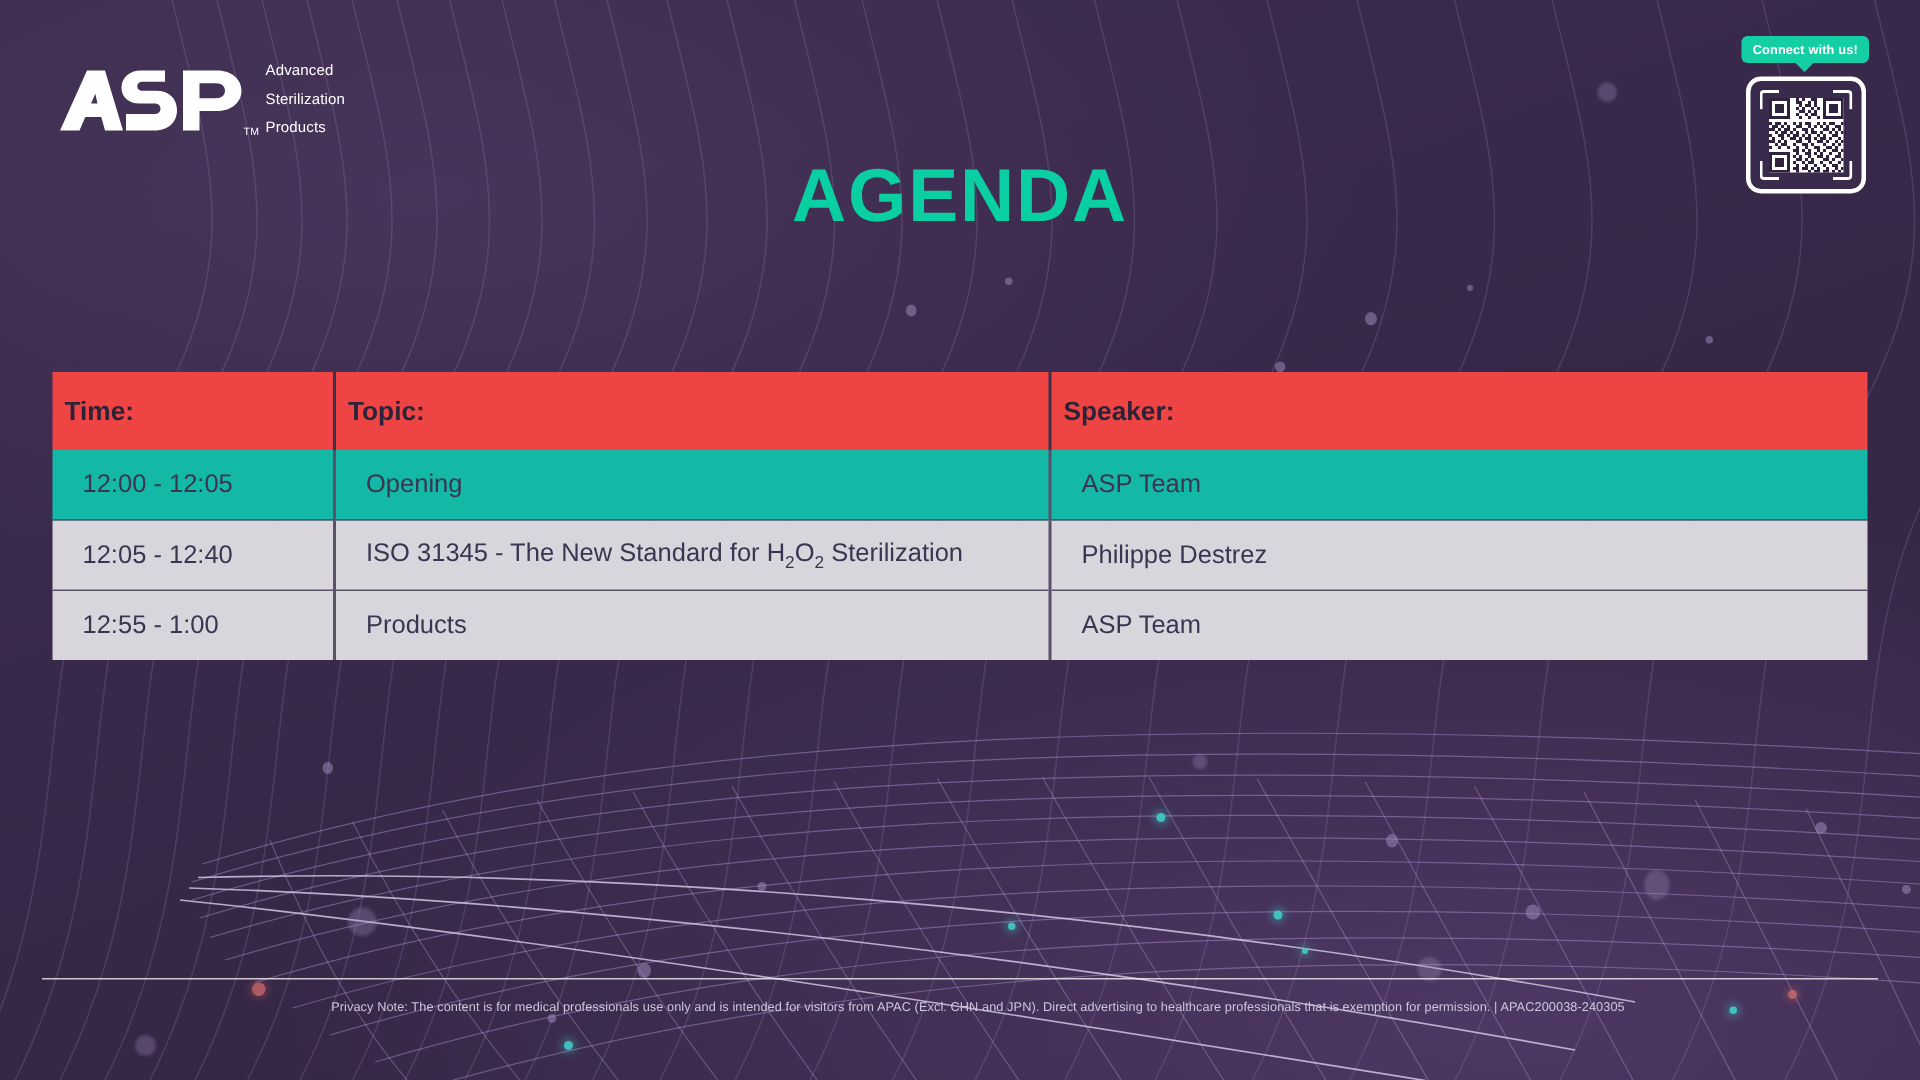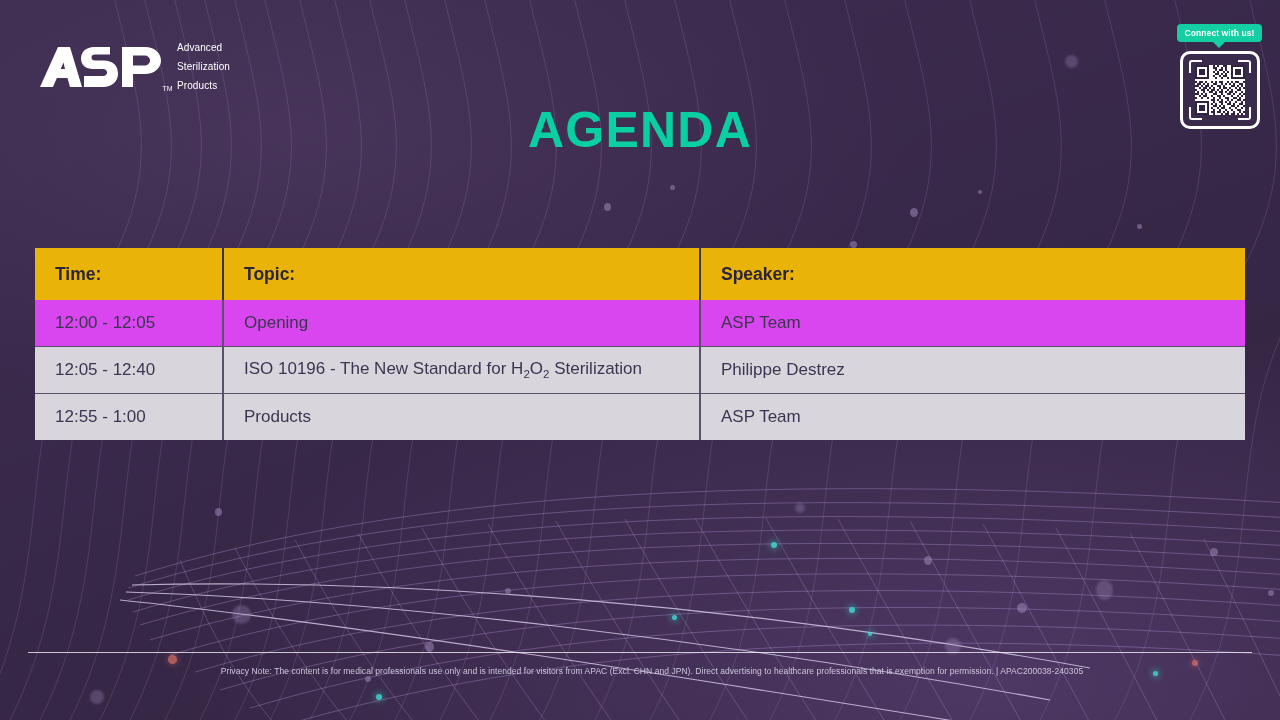--- a/index.html
+++ b/index.html
@@ -95,21 +95,21 @@
     text-align: center;
     color: #09cfa2;
     font-size: 50px;
     font-weight: bold;
     letter-spacing: 1.2px;
   }
 
   
   .qr-block {
     position: absolute;
-    right: 16px;
+    right: 32px;
     top: 24px;
     width: 89px;
     display: flex;
     flex-direction: column;
     align-items: center;
   }
   .qr-tip {
     position: relative;
     background: #14cfa3;
     color: #ffffff;
@@ -161,42 +161,42 @@
     top: 248px;
     width: 1210px;
     border-collapse: collapse;
     table-layout: fixed;
   }
   .agenda-table col.c-time  { width: 188px; }
   .agenda-table col.c-topic { width: 477px; }
   .agenda-table col.c-spk   { width: 545px; }
 
   .agenda-table th {
-    background: #eab308;
+    background: #ef4444;
     color: #2b2438;
     font-size: 17.5px;
     font-weight: bold;
     text-align: left;
-    padding: 15px 0 15px 20px;
+    padding: 15px 0 15px 8px;
     border-right: 2px solid #3c3148;
     height: 22px;
     margin-left: 28px;
   }
   .agenda-table th:last-child { border-right: 0; }
 
   .agenda-table td {
     color: #3c3551;
     font-size: 17px;
     padding: 11px 0 11px 20px;
     height: 24px;
     border-right: 2px solid #5a5168;
     border-bottom: 1px solid #5a5168;
   }
   .agenda-table td:last-child { border-right: 0; }
-  .agenda-table tr.row-a td { background: #d946ef; }
+  .agenda-table tr.row-a td { background: #14b8a6; }
   .agenda-table tr.row-b td { background: #d8d6dc; }
   .agenda-table tr:last-child td { border-bottom: 0; }
   .agenda-table sub { font-size: 11.5px; }
 
   
   .register-line {
     position: absolute;
     left: 0;
     right: 0;
     top: 569px;
@@ -528,21 +528,21 @@
       </tr>
     </thead>
     <tbody>
       <tr class="row-a">
         <td>12:00 - 12:05</td>
         <td>Opening</td>
         <td>ASP Team</td>
       </tr>
       <tr class="row-b">
         <td>12:05 - 12:40</td>
-        <td><span>ISO 10196 - The New Standard for H</span><sub>2</sub><span>O</span><sub>2</sub><span> Sterilization</span></td>
+        <td><span>ISO 31345 - The New Standard for H</span><sub>2</sub><span>O</span><sub>2</sub><span> Sterilization</span></td>
         <td>Philippe Destrez</td>
       </tr>
       <tr class="row-b">
         <td>12:55 - 1:00</td>
         <td>Products</td>
         <td>ASP Team</td>
       </tr>
     </tbody>
   </table>
 

